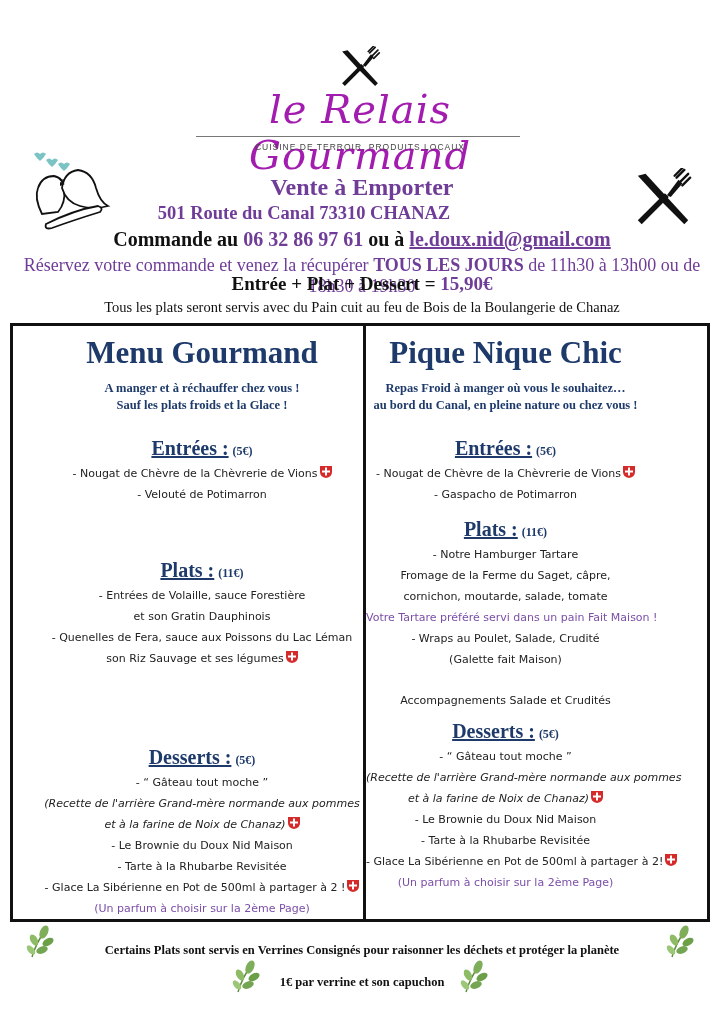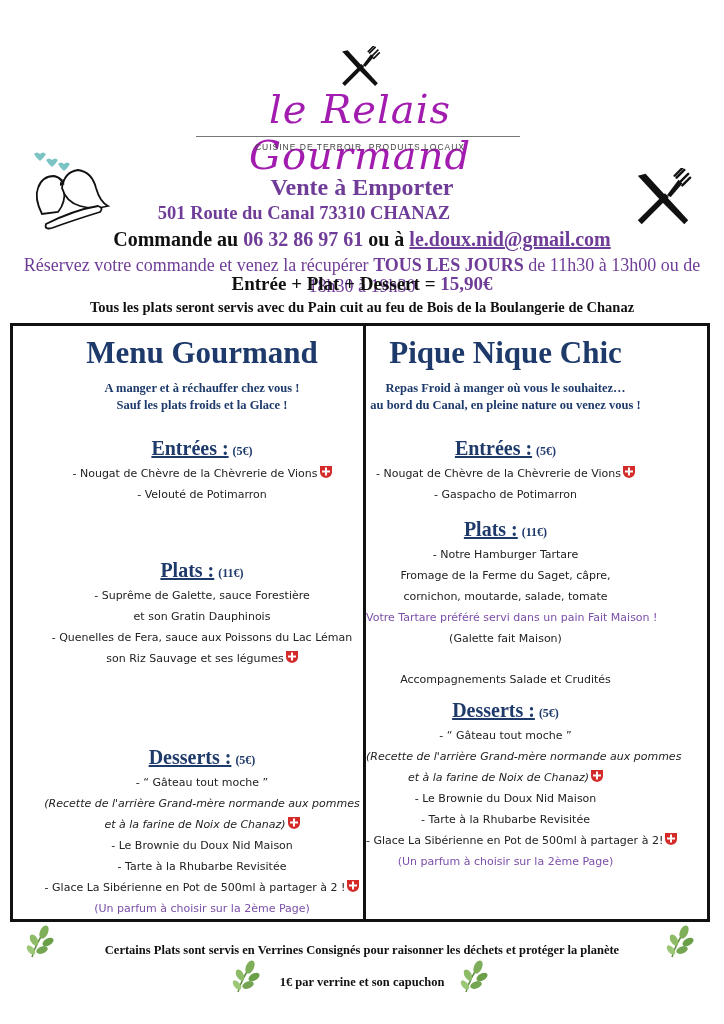--- a/index.html
+++ b/index.html
@@ -15,21 +15,21 @@
   #birds-icon { left:24px; top:150px; width:90px; height:80px; }
   #cutlery-right-icon { left:630px; top:168px; width:66px; height:62px; }
 
   .purple { color:#6f3c98; }
   #title-vente { left:0; top:174px; width:724px; text-align:center; font-weight:bold; font-size:24px; }
   #address { left:0; top:203px; width:608px; text-align:center; font-weight:bold; font-size:18.5px; }
   #commande { left:0; top:228px; width:724px; text-align:center; font-weight:bold; font-size:20px; color:#111; }
   #commande a { color:#6f3c98; text-decoration:underline; }
   #reservez { left:0; top:255px; width:724px; text-align:center; font-size:18px; color:#6f3c98; }
   #formula { left:0; top:273px; width:724px; text-align:center; font-weight:bold; font-size:19px; }
-  #pain { left:0; top:299px; width:724px; text-align:center; font-weight:bold; font-size:14.5px; }
+  #pain { left:0; top:299px; width:724px; text-align:center; font-weight:normal; font-size:14.5px; }
 
   
   #menu-box { left:10px; top:323px; width:700px; height:599px; border:3px solid #111; box-sizing:border-box; }
   #menu-divider { left:363px; top:323px; width:3px; height:599px; background:#111; }
 
   .col { position:absolute; top:326px; text-align:center; }
   #col-left { left:13px; width:378px; }
   #col-right { left:366px; width:279px; }
 
   .col-title { font-weight:bold; font-size:31px; color:#1e3a6b; margin-top:8px; line-height:38px; }
@@ -128,21 +128,21 @@
 
   <div class="section-h"><span class="h">Entrées :</span> <span class="p">(5€)</span></div>
   <div class="item"><span>- Nougat de Chèvre de la Chèvrerie de Vions</span><svg class="flag">
         <use href="#sym-flag"></use>
       </svg></div>
   <div class="item">- Velouté de Potimarron</div>
 
   <div class="gap"></div>
     <div style="height:10px"></div>
   <div class="section-h"><span class="h">Plats :</span> <span class="p">(11€)</span></div>
-  <div class="item">- Suprême de Galette, sauce Forestière</div>
+  <div class="item">- Entrées de Volaille, sauce Forestière</div>
   <div class="item">et son Gratin Dauphinois</div>
   <div class="item">- Quenelles de Fera, sauce aux Poissons du Lac Léman</div>
   <div class="item"><span>son Riz Sauvage et ses légumes</span><svg class="flag">
         <use href="#sym-flag"></use>
       </svg></div>
 
   <div class="gap"></div>
     <div class="gap"></div>
     <div style="height:12px"></div>
   <div class="section-h"><span class="h">Desserts :</span> <span class="p">(5€)</span></div>
@@ -156,34 +156,35 @@
   <div class="item"><span>- Glace La Sibérienne en Pot de 500ml à partager à 2 !</span><svg class="flag">
         <use href="#sym-flag"></use>
       </svg></div>
   <div class="item lilac">(Un parfum à choisir sur la 2ème Page)</div>
 </div>
 
 <div id="col-right" class="col">
   <div class="col-title">Pique Nique Chic</div>
   <div class="col-sub">
     <div>Repas Froid à manger où vous le souhaitez…</div>
-    <div>au bord du Canal, en pleine nature ou venez vous !</div>
+    <div>au bord du Canal, en pleine nature ou chez vous !</div>
   </div>
 
   <div class="section-h"><span class="h">Entrées :</span> <span class="p">(5€)</span></div>
   <div class="item"><span>- Nougat de Chèvre de la Chèvrerie de Vions</span><svg class="flag">
         <use href="#sym-flag"></use>
       </svg></div>
   <div class="item">- Gaspacho de Potimarron</div>
 
   <div class="section-h" style="margin-top:12px"><span class="h">Plats :</span> <span class="p">(11€)</span></div>
   <div class="item">- Notre Hamburger Tartare</div>
   <div class="item">Fromage de la Ferme du Saget, câpre,</div>
   <div class="item">cornichon, moutarde, salade, tomate</div>
   <div class="item lilac">Votre Tartare préféré servi dans un pain Fait Maison !</div>
+  <div class="item">- Wraps au Poulet, Salade, Crudité</div>
   <div class="item">(Galette fait Maison)</div>
   <div style="height:20px"></div>
   <div class="item">Accompagnements Salade et Crudités</div>
 
   <div class="section-h" style="margin-top:8px"><span class="h">Desserts :</span> <span class="p">(5€)</span></div>
   <div class="item">- “ Gâteau tout moche ”</div>
   <div class="item it">(Recette de l'arrière Grand-mère normande aux pommes</div>
   <div class="item it"><span>et à la farine de Noix de Chanaz)</span><svg class="flag">
         <use href="#sym-flag"></use>
       </svg></div>

